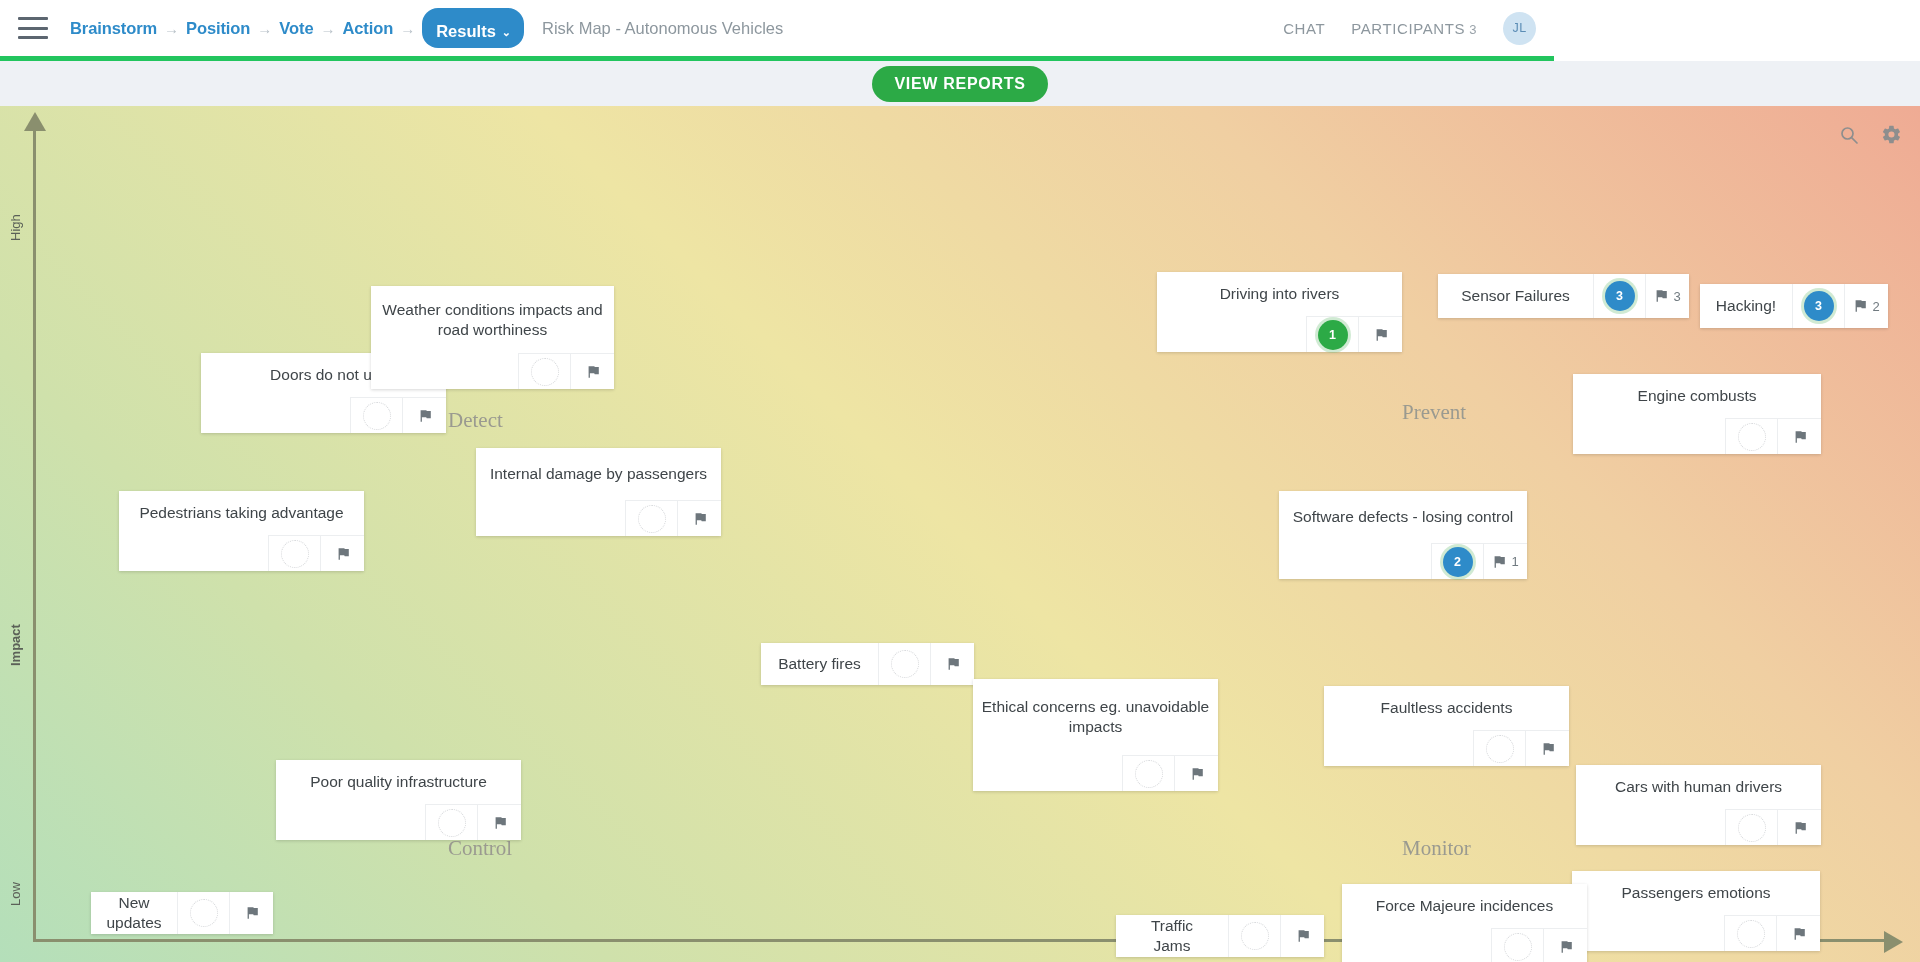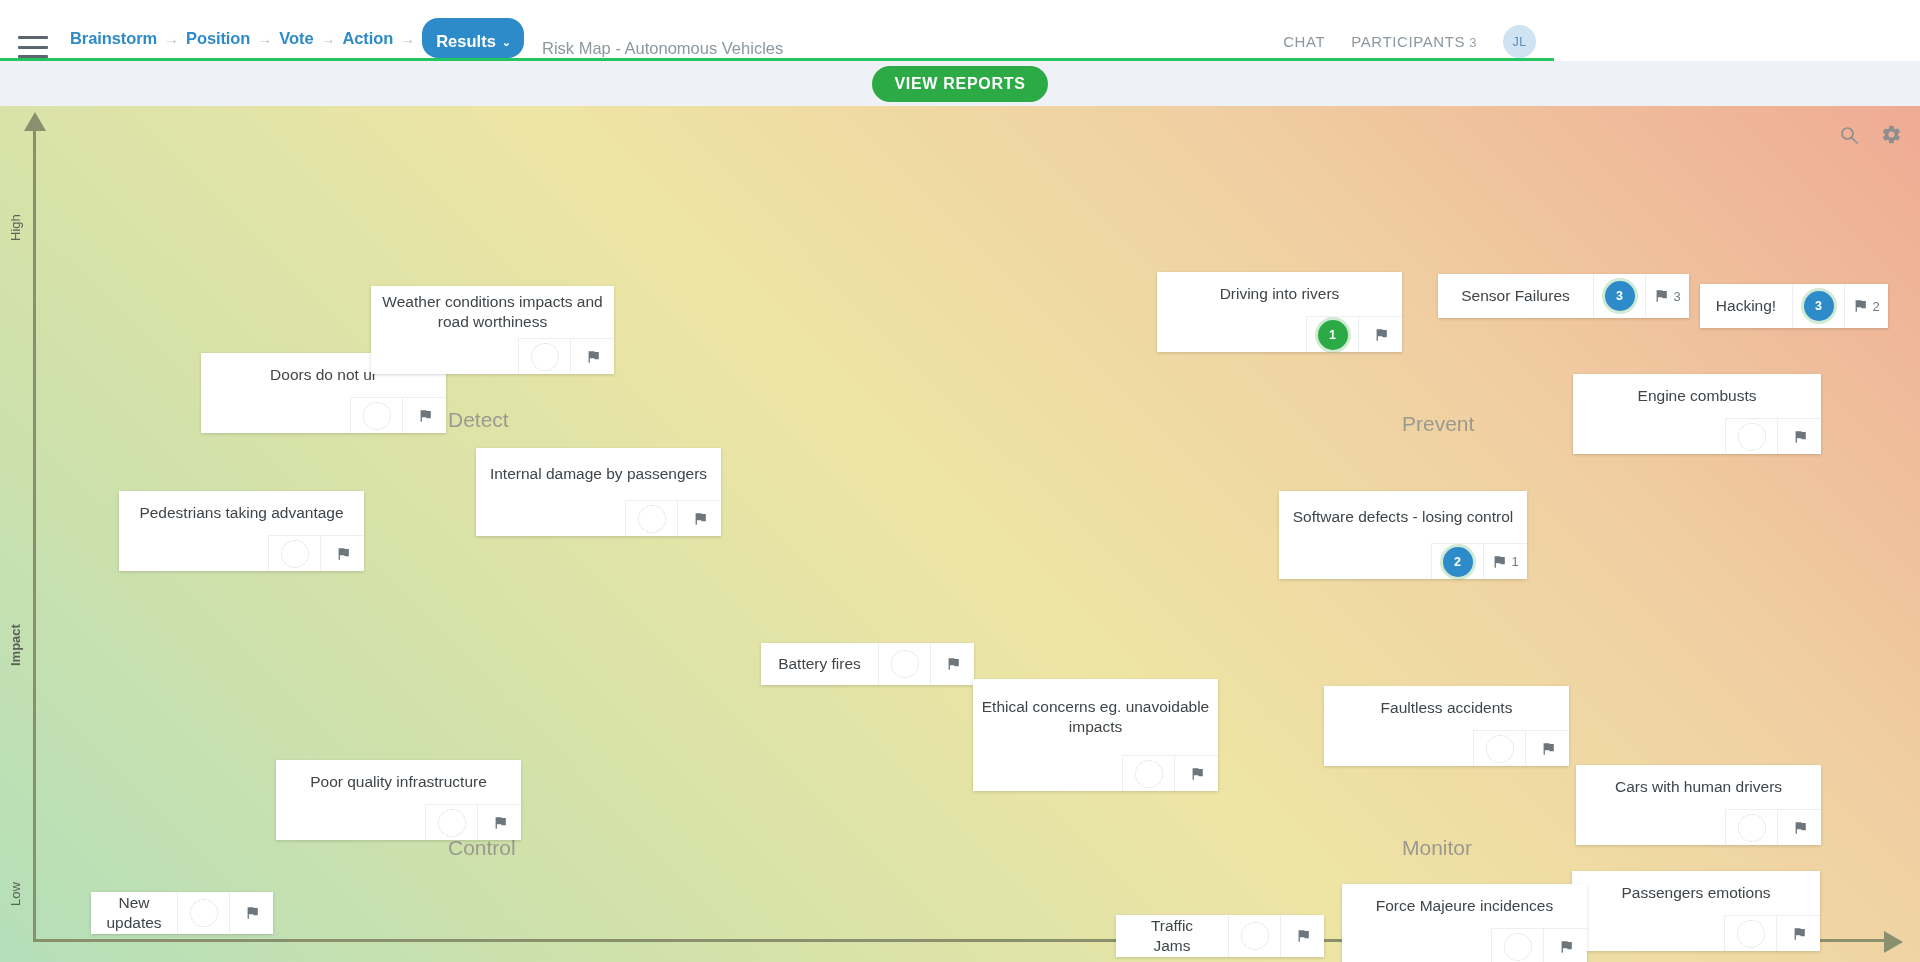--- a/index.html
+++ b/index.html
@@ -5,22 +5,22 @@
   * { box-sizing: border-box; margin: 0; padding: 0; }
   html, body {
     width: 1920px; height: 962px; overflow: hidden;
     font-family: "Liberation Sans", sans-serif;
     background: #fff;
   }
 
   
   #topbar {
     position: absolute; left: 0; top: 0; width: 1554px; height: 61px;
-    background: #ffffff; border-bottom: 3px solid #22c55e;
-    display: flex; align-items: flex-end; z-index: 40;
+    background: #ffffff; border-bottom: 5px solid #22c55e;
+    display: flex; align-items: center; z-index: 40;
   }
   #hamburger {
     width: 30px; height: 22px; margin-left: 18px; margin-right: 22px;
     display: flex; flex-direction: column; justify-content: space-between;
     cursor: pointer;
   }
   #hamburger span { display: block; height: 3px; width: 30px; background: #5c6670; border-radius: 1px; }
 
   #breadcrumb { display: flex; align-items: center; gap: 0px; }
   .crumb {
@@ -95,20 +95,21 @@
   }
   .axis-label.bold { font-weight: bold; }
   #lbl-high-y { left: 8px; top: 135px; transform: rotate(-90deg); transform-origin: left top; }
   #lbl-impact { left: 8px; top: 560px; transform: rotate(-90deg); transform-origin: left top; }
   #lbl-low-y  { left: 8px; top: 800px; transform: rotate(-90deg); transform-origin: left top; }
 
   
   .quadrant {
     position: absolute; color: #9a9a90; font-size: 21px; white-space: nowrap;
     pointer-events: none;
+    font-family: Liberation Serif, serif;
   }
 
   
   #map-tools {
     position: absolute; right: 18px; top: 18px; display: flex; align-items: center; gap: 22px;
     z-index: 5;
   }
   #map-tools svg { display: block; cursor: pointer; }
 
   
@@ -215,27 +216,27 @@
     </span>
     <span>
       <svg width="21" height="21" viewBox="0 0 24 24">
         <path fill="#8e8e8e" d="M19.4 13c.04-.32.06-.66.06-1s-.02-.68-.07-1l2.11-1.63c.19-.15.24-.42.12-.64l-2-3.46a.5.5 0 0 0-.61-.22l-2.49 1a7.3 7.3 0 0 0-1.73-1l-.38-2.65A.49.49 0 0 0 13.93 2h-4a.49.49 0 0 0-.49.42L9.07 5.07c-.63.26-1.21.6-1.74 1l-2.48-1a.49.49 0 0 0-.61.22l-2 3.46c-.12.22-.07.49.12.64L4.46 11a8 8 0 0 0 0 2l-2.1 1.63c-.19.15-.24.42-.12.64l2 3.46c.12.22.39.3.61.22l2.48-1c.53.4 1.1.74 1.74 1l.37 2.65c.04.24.25.42.49.42h4c.25 0 .46-.18.49-.42l.38-2.65c.62-.26 1.2-.6 1.73-1l2.49 1c.22.08.49 0 .61-.22l2-3.46a.5.5 0 0 0-.12-.64L19.4 13zm-7.47 2.5A3.5 3.5 0 1 1 15.43 12a3.5 3.5 0 0 1-3.5 3.5z"></path>
       </svg>
     </span>
   </div>
 
   <div id="quadrants">
       <div class="quadrant" style="left: 448px; top: 302px;">Detect</div>
-      <div class="quadrant" style="left: 1402px; top: 306px;">Prevent</div>
+      <div class="quadrant" style="left: 1402px; top: 294px;">Prevent</div>
       <div class="quadrant" style="left: 448px; top: 730px;">Control</div>
       <div class="quadrant" style="left: 1402px; top: 730px;">Monitor</div>
     </div>
 
   <div id="cards">
-      <div class="card" style="left: 371px; top: 180px; width: 243px; height: 88px; z-index: 12;">
+      <div class="card" style="left: 371px; top: 180px; width: 243px; height: 103px; z-index: 12;">
         <div class="card-title">Weather conditions impacts and road worthiness</div>
         <div class="card-foot">
           <div class="vote-cell">
             <div class="vote-empty"></div>
           </div>
           <div class="flag-cell">
             <svg class="flag-icon" width="14" height="14" viewBox="0 0 14 14">
               <path fill="#6d767c" d="M2.6 1.2v11.6H3.9V8.2h4.3l.5 1h4.1V2.1H8.8l-.5-.9H2.6z"></path>
             </svg>
           </div>

